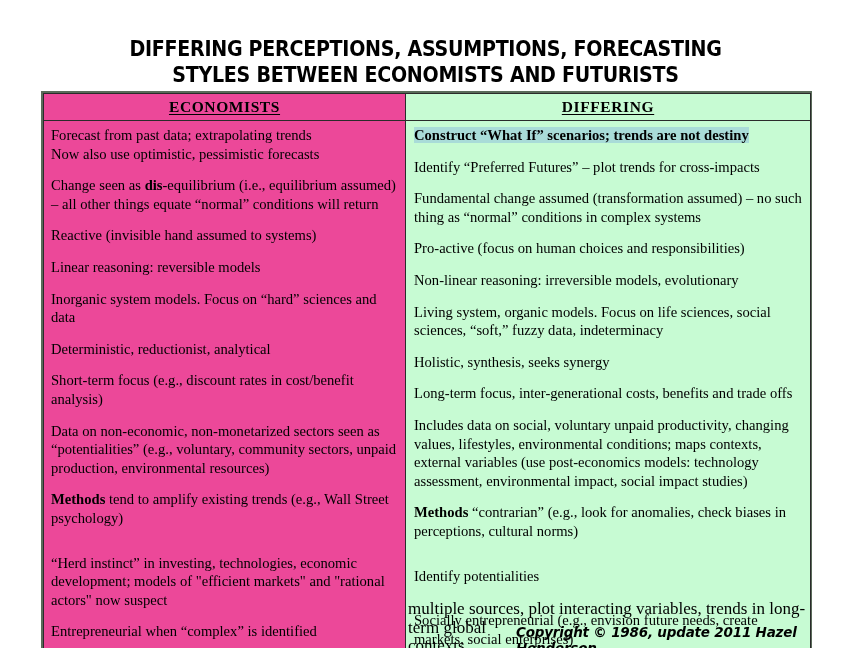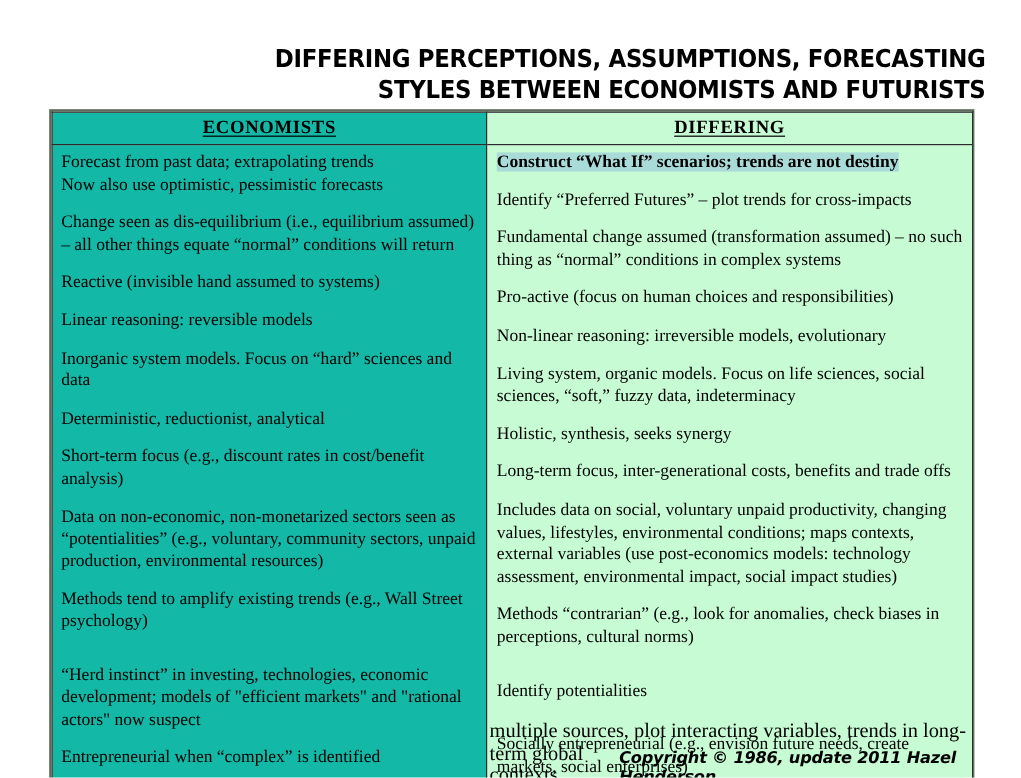--- a/index.html
+++ b/index.html
@@ -14,21 +14,21 @@
     overflow: hidden;
     font-family: "Liberation Serif", "DejaVu Serif", serif;
   }
 
   
   .title-block {
     position: absolute;
     left: 0;
     top: 36px;
     width: 851px;
-    text-align: right;
+    text-align: center;
   }
   .title-line {
     font-family: "DejaVu Sans", "Liberation Sans", sans-serif;
     font-weight: bold;
     font-size: 20.5px;
     letter-spacing: -0.3px;
     color: #000000;
     line-height: 26px;
     white-space: nowrap;
     transform: scaleX(0.93);
@@ -66,37 +66,37 @@
   .hdr-label {
     font-family: "Liberation Serif", "DejaVu Serif", serif;
     font-weight: bold;
     font-size: 15.5px;
     letter-spacing: 0.6px;
     text-decoration: underline;
     text-underline-offset: 2px;
     color: #000000;
   }
 
-  .cell-left  { background: #14b8a6; }
+  .cell-left  { background: #ec4899; }
   .cell-right { background: #c7fbd3; }
 
   .cell-body {
     padding: 5px 6px 4px 7px;
     font-size: 14.6px;
     line-height: 18.6px;
     color: #000000;
   }
   .cell-right .cell-body { padding-left: 8px; }
 
   .para {
     margin: 0 0 13px 0;
   }
   .para:last-child { margin-bottom: 0; }
   .para.gap-lg { margin-bottom: 26px; }
-  .para b { font-weight: normal; }
+  .para b { font-weight: bold; }
 
   .selected {
     background: #a9dcd8;
     font-weight: bold;
   }
 
   
   .overflow-text {
     position: absolute;
     left: 408px;

